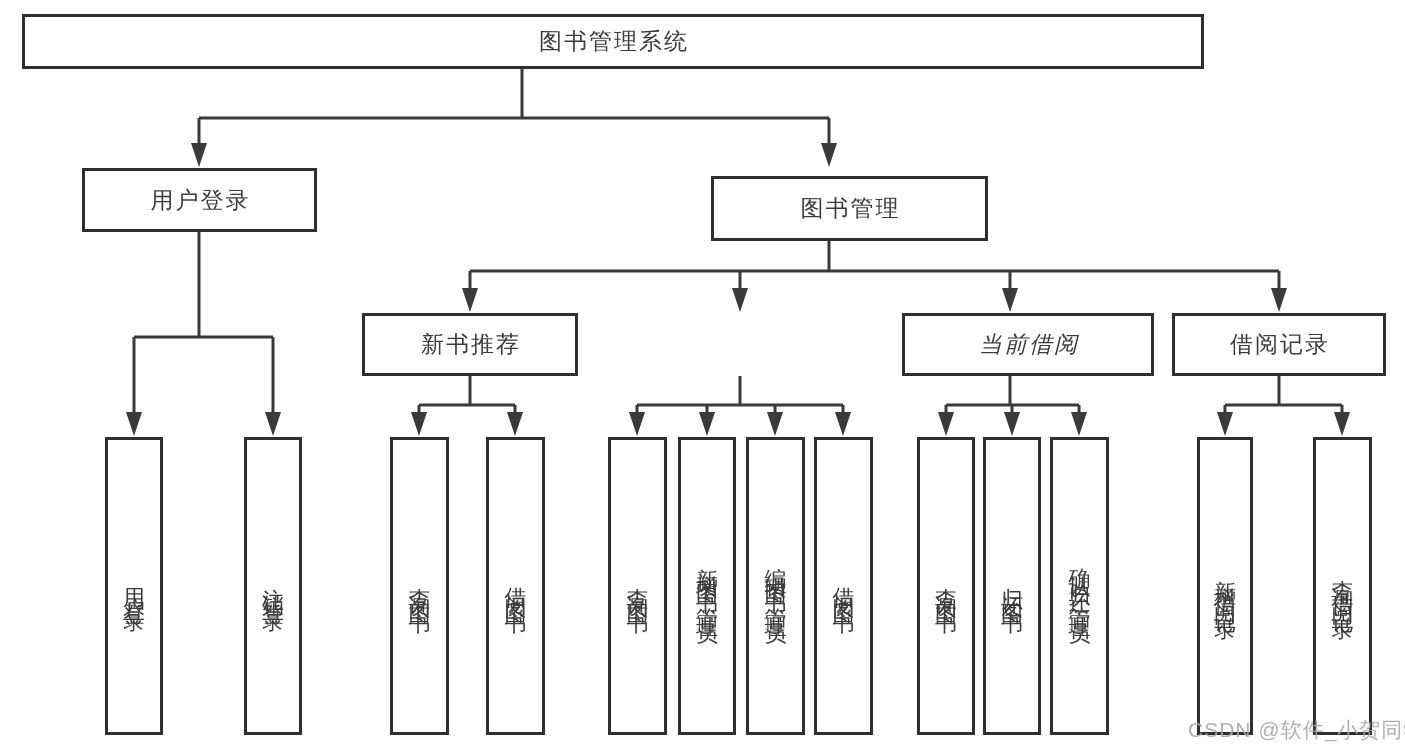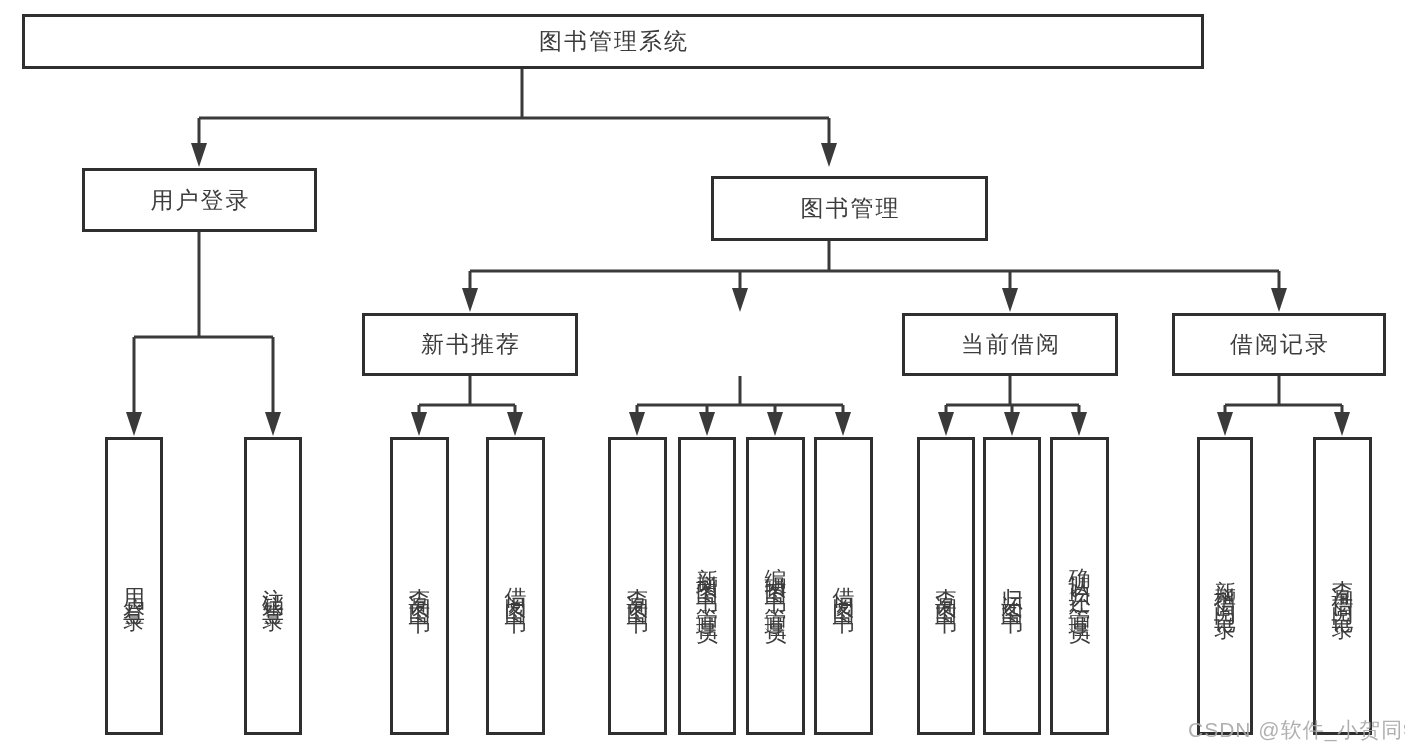--- a/index.html
+++ b/index.html
@@ -91,21 +91,21 @@
       <polygon points="1334,412 1350,412 1342,436"></polygon>
     </g>
   </svg>
 
   <div class="node hbox" style="left:22px;top:14px;width:1182px;height:55px;">图书管理系统</div>
 
   <div class="node hbox" style="left:82px;top:168px;width:235px;height:64px;">用户登录</div>
   <div class="node hbox" style="left:711px;top:176px;width:277px;height:65px;">图书管理</div>
 
   <div class="node hbox" style="left:362px;top:313px;width:216px;height:63px;">新书推荐</div>
-  <div class="node hbox" style="left:902px;top:313px;width:216px;height:63px;">当前借阅</div>
+  <div class="node hbox" style="left:902px;top:313px;width:252px;height:63px;font-style:italic;">当前借阅</div>
   <div class="node hbox" style="left:1172px;top:313px;width:214px;height:63px;">借阅记录</div>
 
   <div class="node vbox" style="left:105px;top:437px;width:58px;height:298px;">
     <span>用户登录</span>
   </div>
   <div class="node vbox" style="left:244px;top:437px;width:58px;height:298px;">
     <span>注销登录</span>
   </div>
 
   <div class="node vbox" style="left:390px;top:437px;width:59px;height:298px;">

